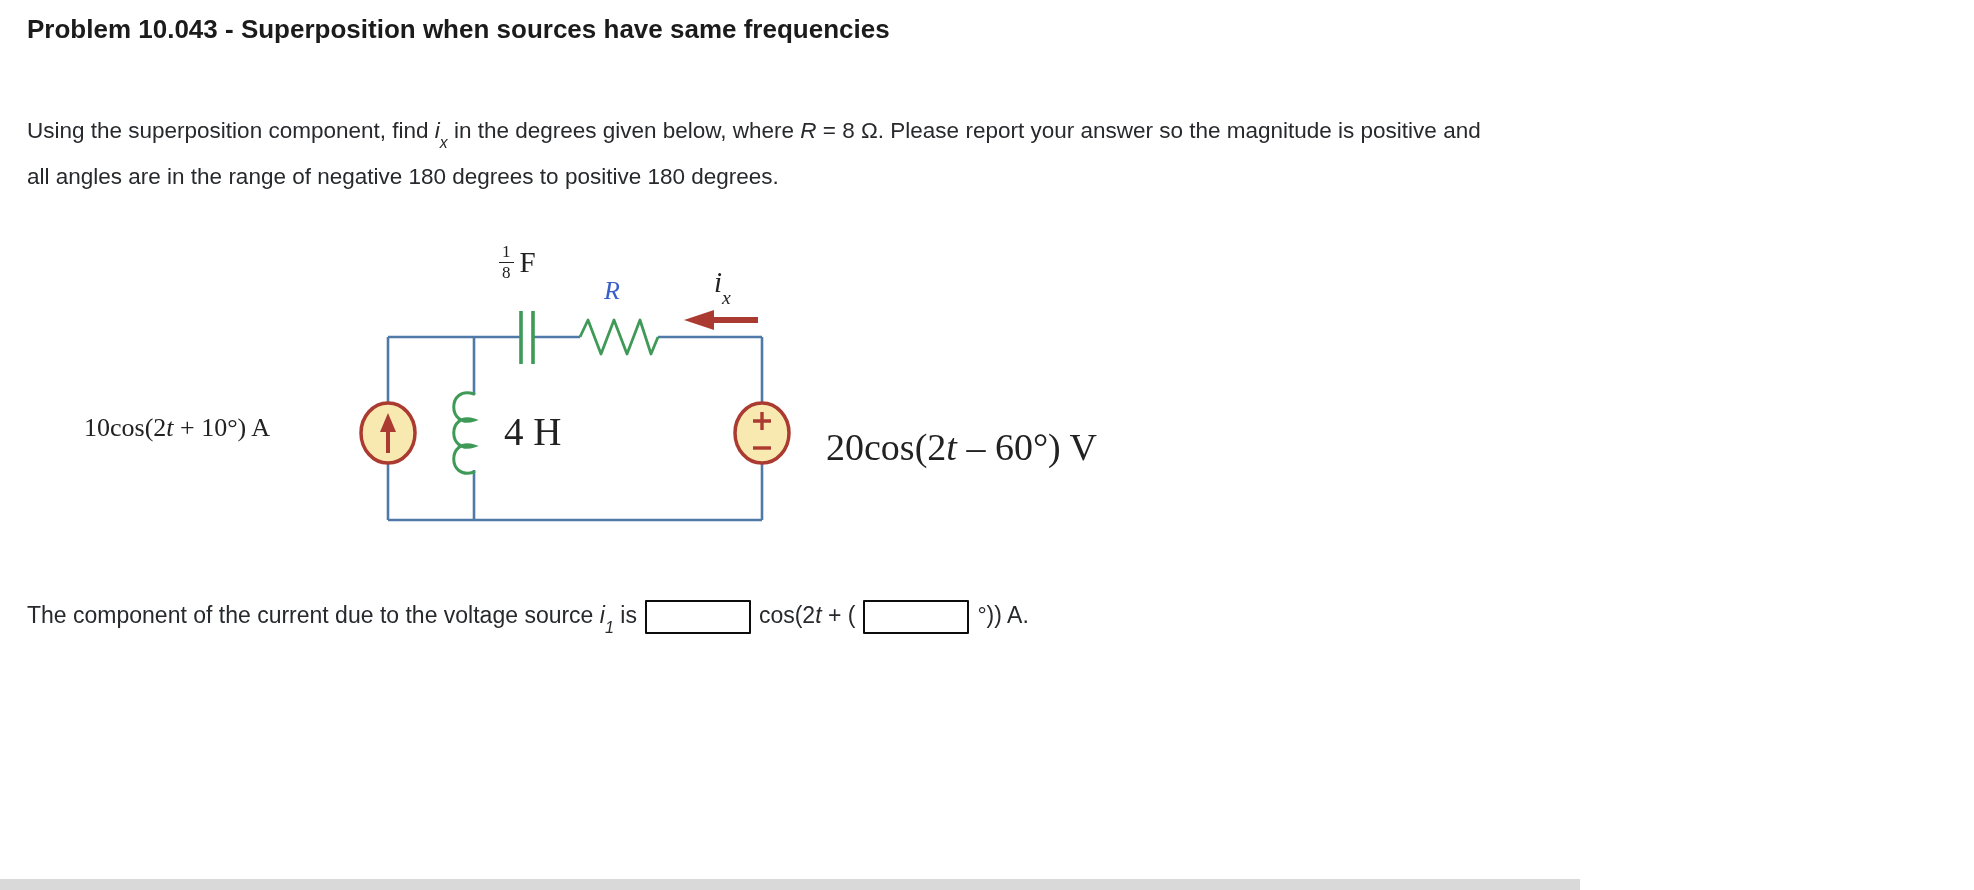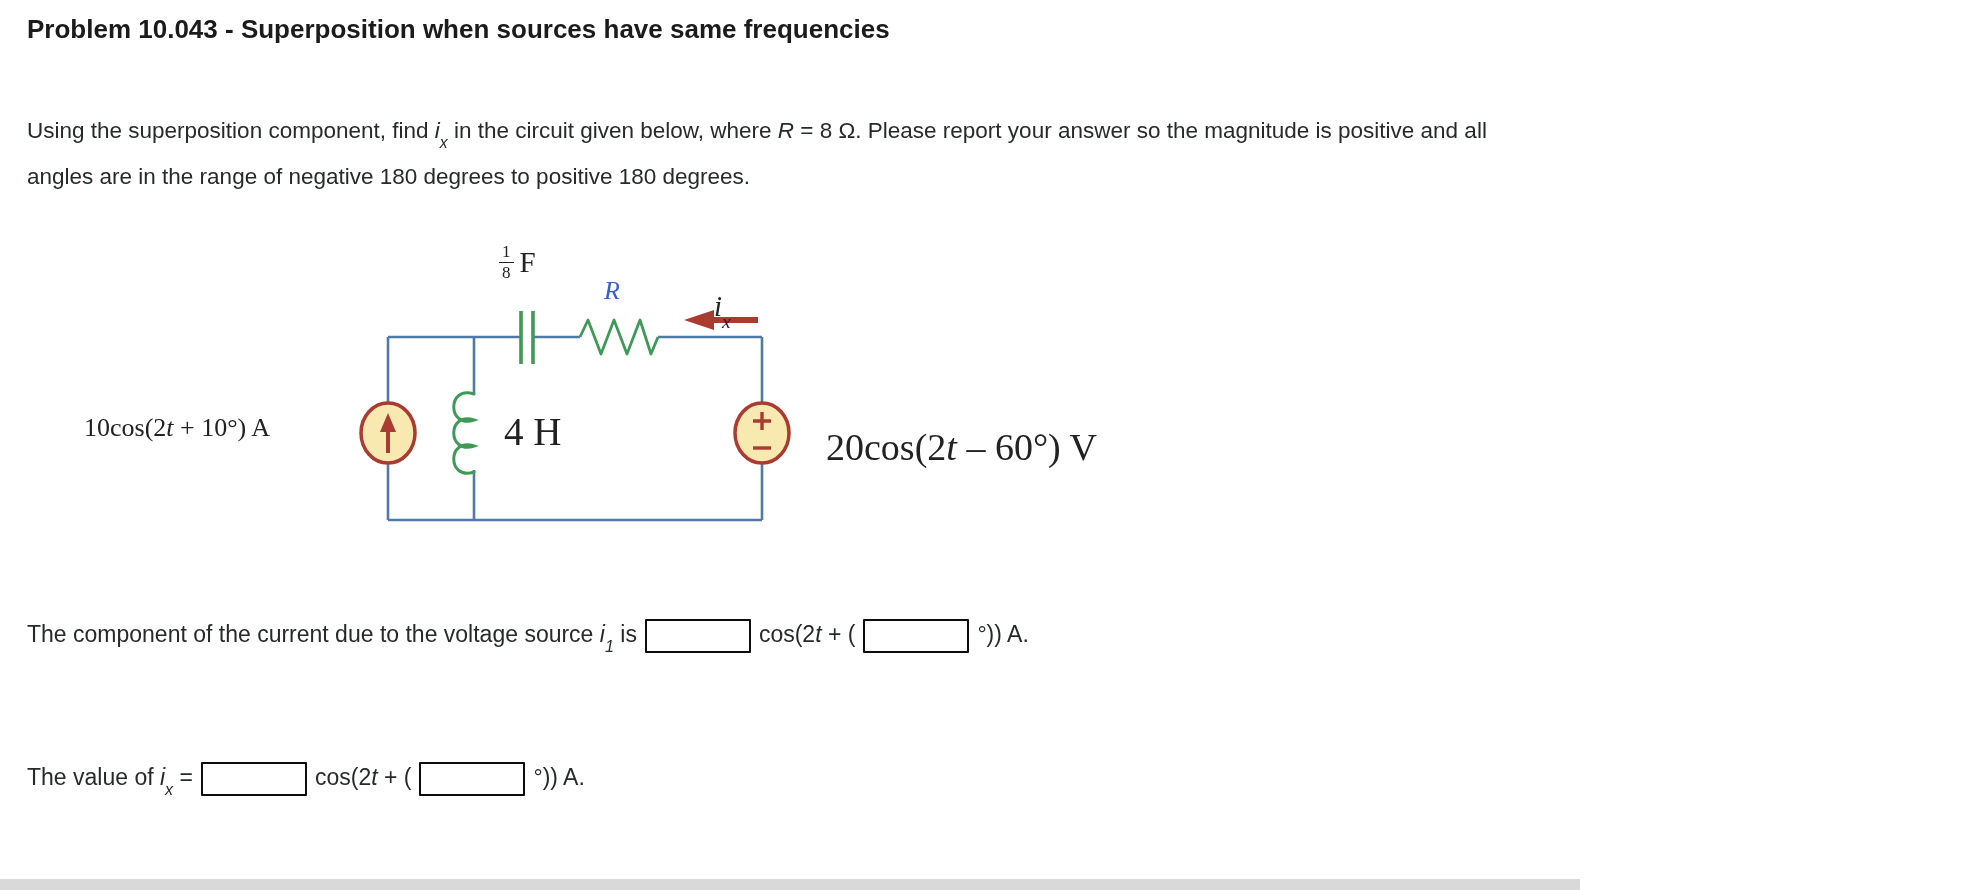--- a/index.html
+++ b/index.html
@@ -11,44 +11,44 @@
   sub.v{font-size:70%;position:relative;top:4px;font-style:italic;}
   
   #circuit-svg{position:absolute;left:0;top:0;width:1974px;height:890px;}
   
   .clabel{position:absolute;font-family:"Liberation Serif",serif;color:#222222;white-space:nowrap;}
   #cap-label{left:499px;top:243px;display:flex;align-items:center;font-size:29px;}
   .frac{display:inline-flex;flex-direction:column;align-items:center;font-size:17px;line-height:1.05;margin-right:6px;}
   .frac .num{border-bottom:1.6px solid #222;padding:0 3px 1px 3px;}
   .frac .den{padding-top:1px;}
   #r-label{left:604px;top:276px;font-size:26px;font-style:italic;color:#3a60c8;}
-  #ix-label{left:714px;top:266px;font-size:29px;font-style:italic;margin-top:24px;}
+  #ix-label{left:714px;top:266px;font-size:29px;font-style:italic;}
   #ix-label sub{font-size:68%;position:relative;top:5px;}
   #l-label{left:504px;top:409px;font-size:39px;}
   #isrc-label{left:84px;top:413px;font-size:26px;}
   #vsrc-label{left:826px;top:425px;font-size:38px;}
   .mt{font-style:italic;}
   
   .arow{position:absolute;left:27px;font-size:23px;line-height:42px;white-space:nowrap;color:#27292c;}
-  #row1{top:594px;margin-top:19px;}
+  #row1{top:594px;}
   #row2{top:668px;}
   #row3{top:756px;}
   .ansbox{display:inline-block;width:106px;height:34px;border:2.5px solid #0c0c0c;border-radius:1px;
           background:#ffffff;vertical-align:middle;margin:0 8px;padding:0 6px;box-sizing:border-box;
           font-size:20px;font-family:"Liberation Sans",sans-serif;}
   #bottom-strip{position:absolute;left:0;top:879px;width:1974px;height:11px;background:#d9d9d9;}
 </style>
 </head>
 <body>
 
 <div id="page">
 
   <div id="title">Problem 10.043 - Superposition when sources have same frequencies</div>
 
-  <div id="problem"><span>Using the superposition component, find </span><span class="ivar">i</span><sub class="v">x</sub><span> in the circuit given below, where </span><span class="ivar">R</span><span> = 8 Ω. Please report your answer so the magnitude is positive and all angles are in the range of negative 180 degrees to positive 180 degrees.</span></div>
+  <div id="problem"><span>Using the superposition component, find </span><span class="ivar">i</span><sub class="v">x</sub><span> in the degrees given below, where </span><span class="ivar">R</span><span> = 8 Ω. Please report your answer so the magnitude is positive and all angles are in the range of negative 180 degrees to positive 180 degrees.</span></div>
 
   <svg id="circuit-svg" viewBox="0 0 1974 890" xmlns="http://www.w3.org/2000/svg">
 
     <path d="M388,337 H521 M533,337 H580 M658,337 H762" stroke="#4f7aa8" stroke-width="2.6" fill="none"></path>
     <path d="M388,337 V520" stroke="#4f7aa8" stroke-width="2.6" fill="none"></path>
     <path d="M762,337 V520" stroke="#4f7aa8" stroke-width="2.6" fill="none"></path>
     <path d="M388,520 H762" stroke="#4f7aa8" stroke-width="2.6" fill="none"></path>
     <path d="M474,337 V394 M474,470 V520" stroke="#4f7aa8" stroke-width="2.6" fill="none"></path>
 
     <path d="M521,311 V364 M533,311 V364" stroke="#3f9a58" stroke-width="3.6" fill="none"></path>
@@ -78,16 +78,15 @@
   </div>
   <div id="r-label" class="clabel">R</div>
   <div id="ix-label" class="clabel"><span>i</span><sub>x</sub></div>
   <div id="l-label" class="clabel">4 H</div>
   <div id="isrc-label" class="clabel"><span>10cos(2</span><span class="mt">t</span><span> + 10°) A</span></div>
   <div id="vsrc-label" class="clabel"><span>20cos(2</span><span class="mt">t</span><span> – 60°) V</span></div>
 
   <div id="row1" class="arow"><span>The component of the current due to the voltage source </span><span class="ivar">i</span><sub class="v">1</sub><span> is</span><input class="ansbox" type="text" value="" style=""><span>cos(2</span><span class="ivar">t</span><span> + (</span><input class="ansbox" type="text" value="" style=""><span>°)) A.</span></div>
 
 
-  <div id="row3" class="arow"><span>The value of </span><span class="ivar">i</span><sub class="v">x</sub><span> =</span><input class="ansbox" type="text" value="" style=""><span>cos(2</span><span class="ivar">t</span><span> + (</span><input class="ansbox" type="text" value="" style=""><span>°)) A.</span></div>
 
   <div id="bottom-strip"></div>
 </div>
 
 </body></html>

